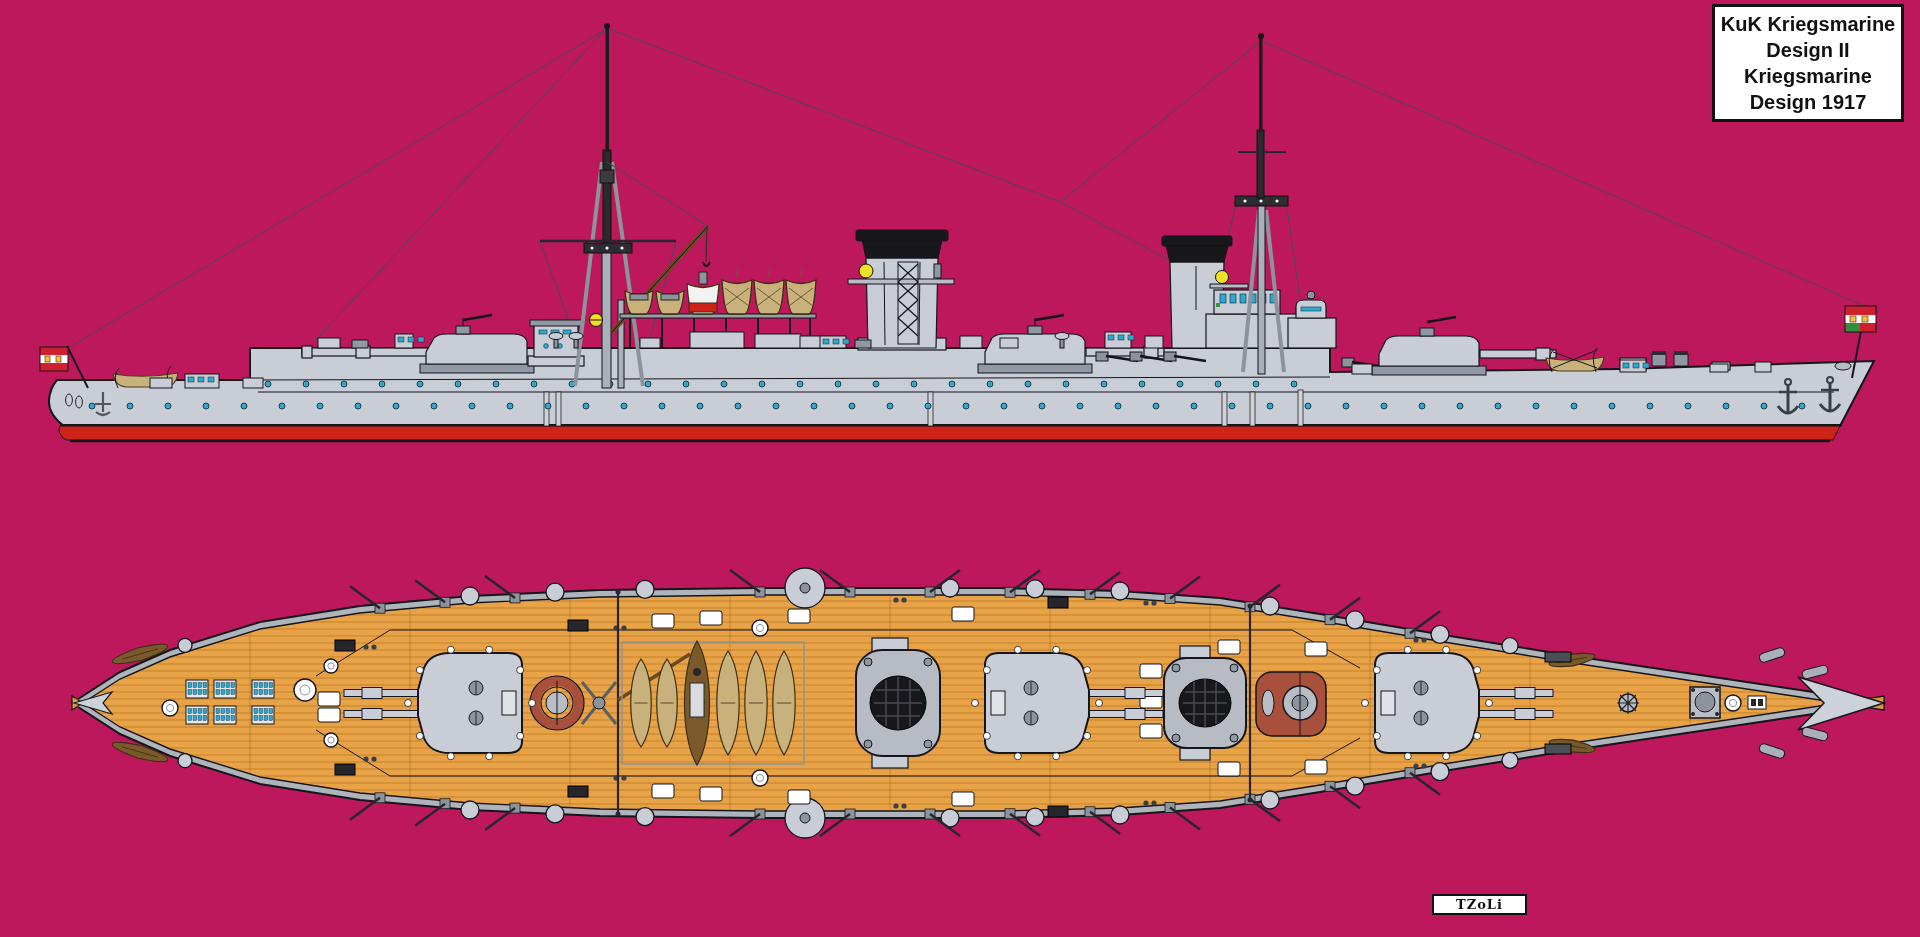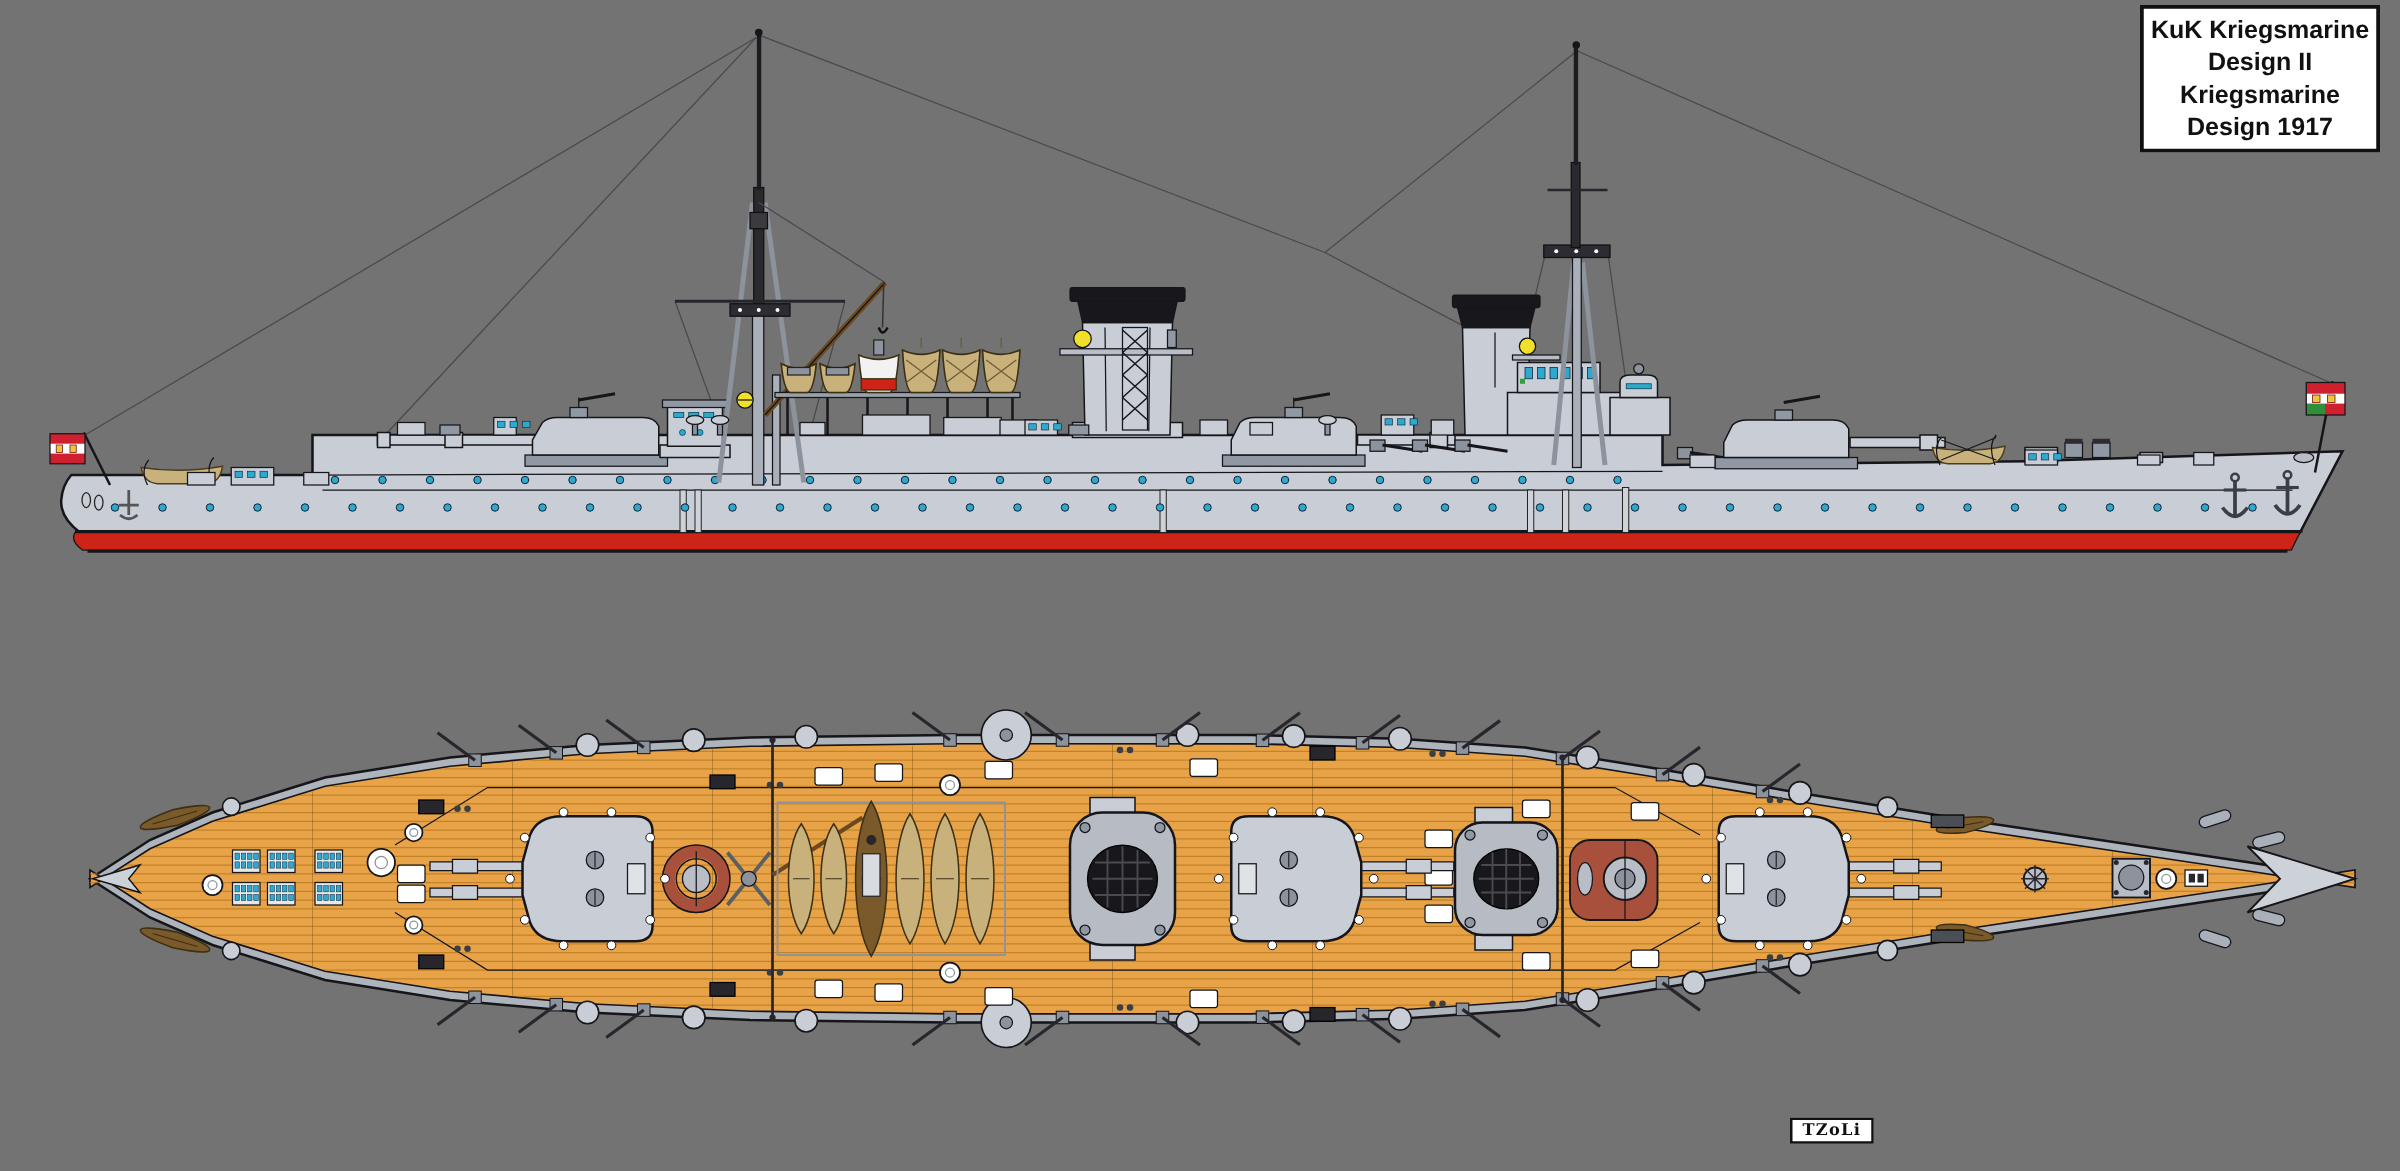--- a/index.html
+++ b/index.html
@@ -1,23 +1,23 @@
 <!DOCTYPE html>
 <html style="--hull: #C9CED6; --hull2: #AEB4BC; --hull3: #9099A3; --out: #15151a; --waterline_red: #CE2418; --deck_wood: #E8A348; --plank: #B97B1F; --boat_tan: #C9B17C; --boat_brown: #7A5A2A; --cyan: #2FA8CE; --searchlight_yellow: #F0E02A; --funnel_cap: #17171c; --red_structure: #A8503C; --rigging: #4a4a4a; --flag_red: #CF2030; --flag_white: #FFFFFF; --flag_green: #2F8F3A; --crest_yellow: #E9C63A;"><head>
 <meta charset="utf-8">
 <style>
   html,body{margin:0;padding:0;background:#ffffff;width:1920px;height:937px;overflow:hidden;
             font-family:"Liberation Sans", sans-serif;}
-  #stage{position:relative;width:1920px;height:937px;background:#737373;}
+  #stage{position:relative;width:1920px;height:937px;background:#be185d;}
   svg{position:absolute;left:0;top:0;}
   .titlebox{position:absolute;left:1712px;top:4px;width:192px;border:3px solid #111;
             background:#fff;text-align:center;padding:4px 2px;box-sizing:border-box;}
   .titlebox div{font-weight:bold;font-size:20px;line-height:26px;color:#111;}
   .sigbox{position:absolute;left:1432px;top:894px;border:2px solid #111;background:#fff;
-          padding:1px 8px;font-weight:bold;font-size:13px;letter-spacing:1px;color:#111;
+          padding:1px 22px;font-weight:bold;font-size:13px;letter-spacing:1px;color:#111;
           font-family:"DejaVu Serif", serif;}
   
   .hull   {fill:var(--hull);stroke:var(--out);stroke-width:2;}
   .lt     {fill:var(--hull);stroke:var(--out);stroke-width:1.2;}
   .dk     {fill:var(--hull3);stroke:var(--out);stroke-width:1;}
   .redline{fill:var(--waterline_red);stroke:var(--out);stroke-width:1;}
   .capfill{fill:var(--funnel_cap);stroke:var(--out);stroke-width:1;}
   .deckfill{fill:var(--deck_wood);stroke:var(--out);stroke-width:1.4;}
   .marginfill{fill:var(--hull2);stroke:var(--out);stroke-width:2;}
   .tan    {fill:var(--boat_tan);stroke:#4a3c1c;stroke-width:1.2;}

